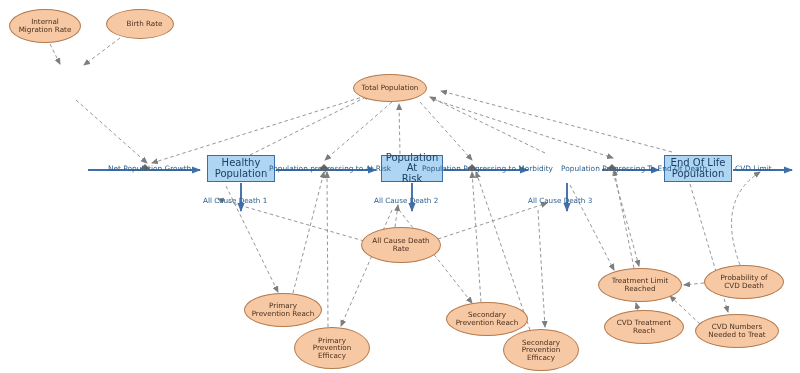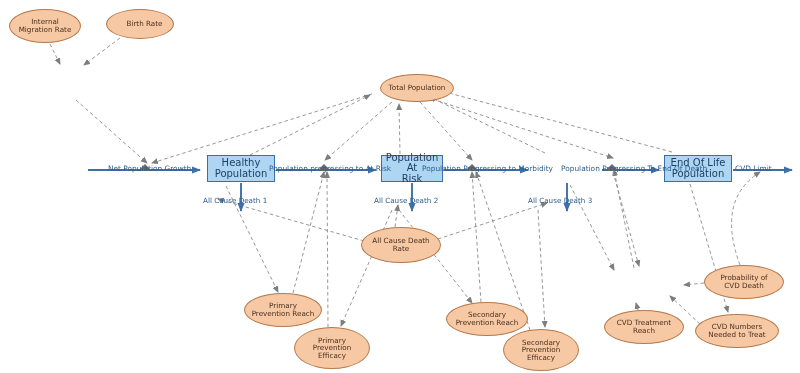--- a/index.html
+++ b/index.html
@@ -128,21 +128,21 @@
 Population</span>
   </div>
 
   <div class="node aux" style="left:9px;top:9px;width:72px;height:34px;">
     <span style="white-space:pre-line;">Internal
 Migration Rate</span>
   </div>
   <div class="node aux" style="left:106px;top:9px;width:68px;height:30px;">
     <span style="white-space:pre-line;padding-left:9px;">Birth Rate</span>
   </div>
-  <div class="node aux" style="left:380px;top:74px;width:74px;height:28px;justify-content:center;">
+  <div class="node aux" style="left:353px;top:74px;width:74px;height:28px;justify-content:center;">
     <span style="white-space:pre-line;">Total Population</span>
   </div>
   <div class="node aux" style="left:361px;top:227px;width:80px;height:36px;">
     <span style="white-space:pre-line;">All Cause Death
 Rate</span>
   </div>
   <div class="node aux" style="left:244px;top:293px;width:78px;height:34px;">
     <span style="white-space:pre-line;">Primary
 Prevention Reach</span>
   </div>
@@ -152,20 +152,24 @@
 Efficacy</span>
   </div>
   <div class="node aux" style="left:446px;top:302px;width:82px;height:34px;">
     <span style="white-space:pre-line;">Secondary
 Prevention Reach</span>
   </div>
   <div class="node aux" style="left:503px;top:329px;width:76px;height:42px;">
     <span style="white-space:pre-line;">Secondary
 Prevention
 Efficacy</span>
+  </div>
+  <div class="node aux" style="left:598px;top:268px;width:84px;height:34px;">
+    <span style="white-space:pre-line;">Treatment Limit
+Reached</span>
   </div>
   <div class="node aux" style="left:704px;top:265px;width:80px;height:34px;">
     <span style="white-space:pre-line;">Probability of
 CVD Death</span>
   </div>
   <div class="node aux" style="left:604px;top:310px;width:80px;height:34px;">
     <span style="white-space:pre-line;">CVD Treatment
 Reach</span>
   </div>
   <div class="node aux" style="left:695px;top:314px;width:84px;height:34px;">

